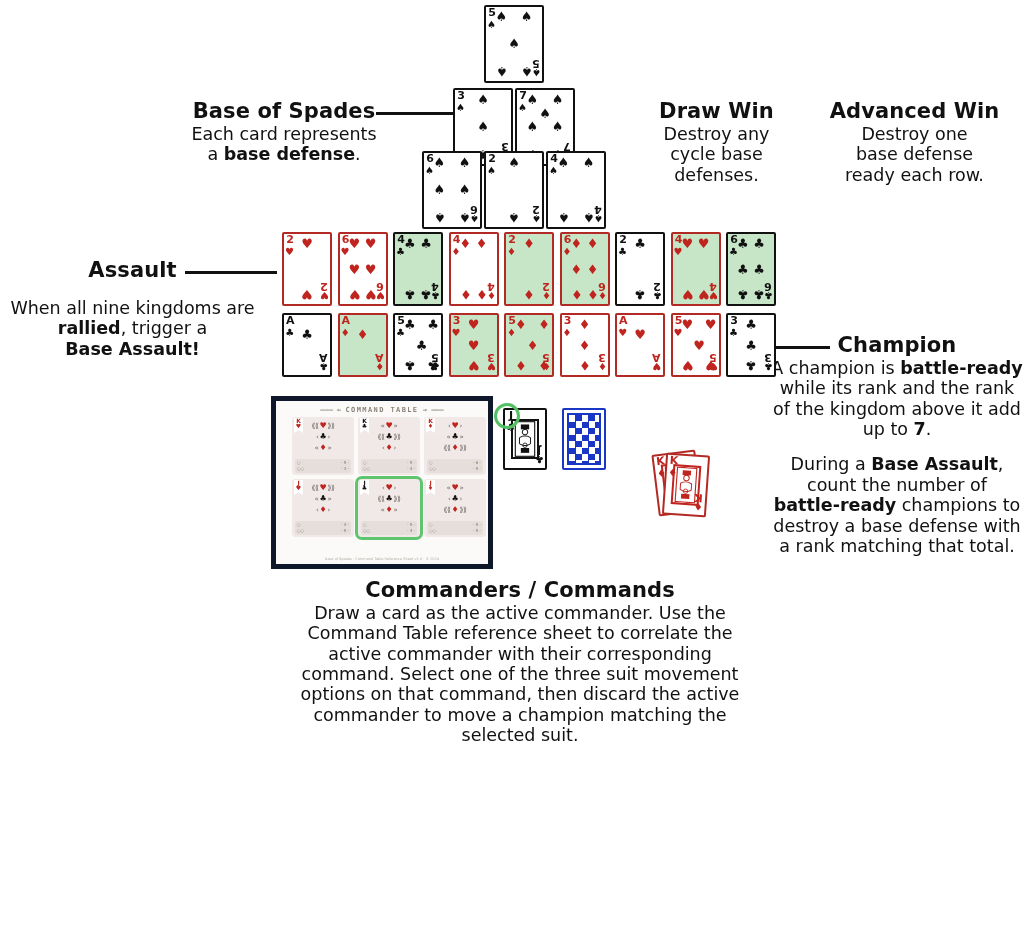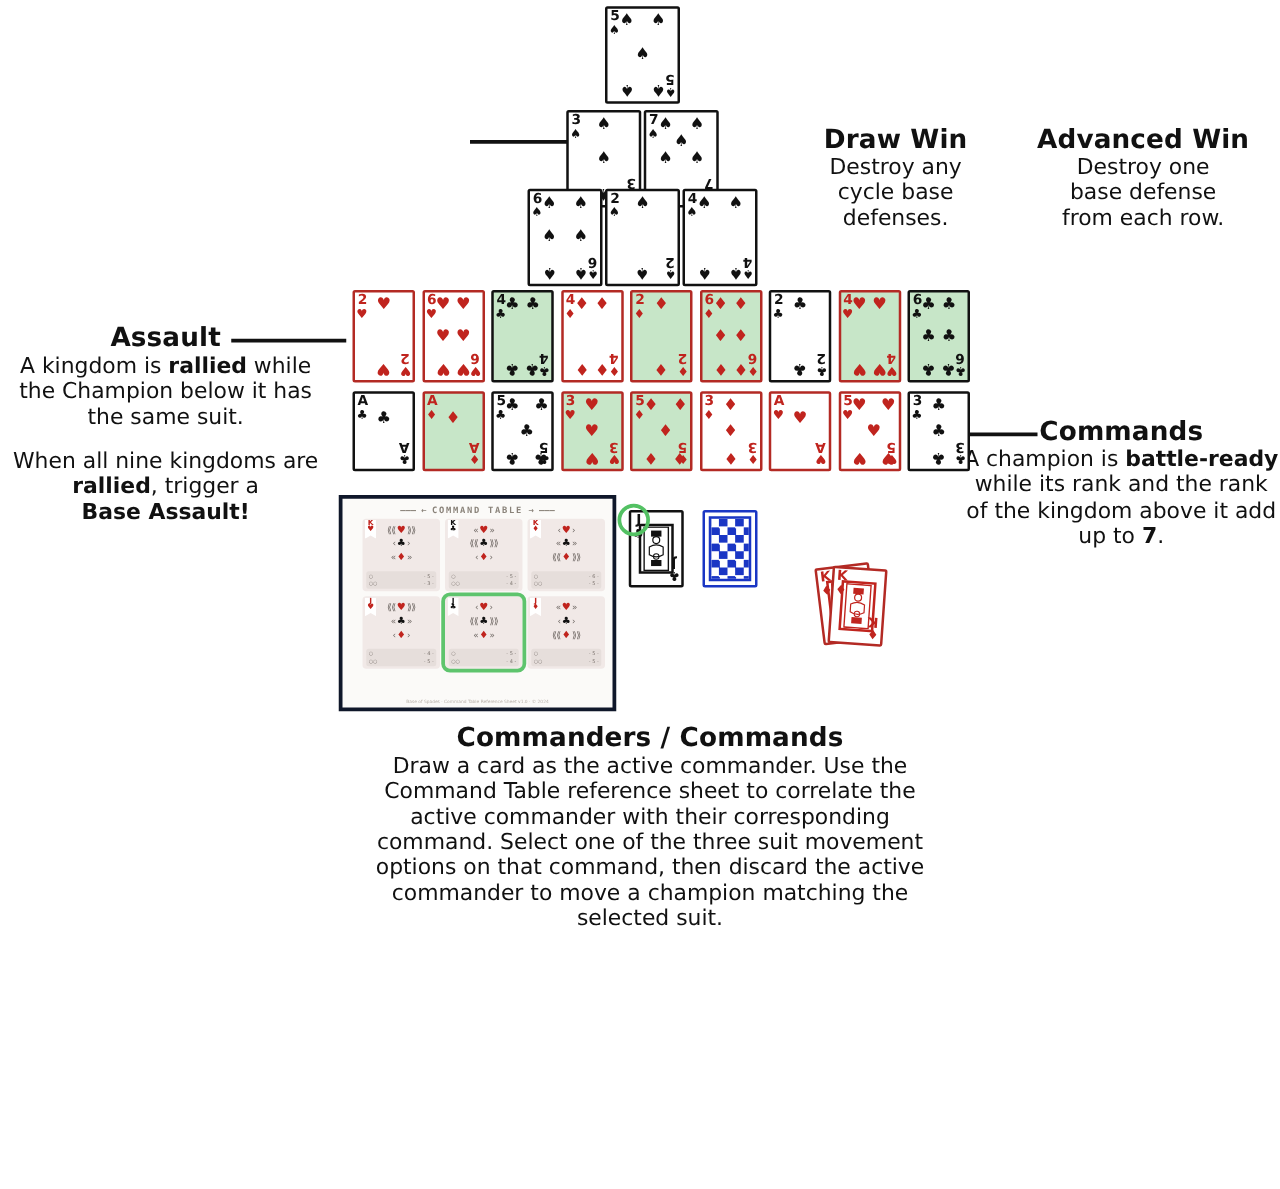--- a/index.html
+++ b/index.html
@@ -93,21 +93,21 @@
     position: absolute;
     border: 3px solid #53c163;
     border-radius: 50%;
     background: transparent;
   }
 
   
   #cmdsheet {
     position: absolute;
     background: #fbfaf8;
-    border: 3px solid #0f172a;
+    border: 5px solid #0f172a;
     overflow: hidden;
   }
   #cmdtitle {
     position: absolute; left: 0; right: 0; top: 5px;
     text-align: center;
     font-size: 7px; font-weight: bold; letter-spacing: 1.4px;
     color: #8a837a;
     font-family: "DejaVu Sans Mono", "Liberation Mono", monospace;
     white-space: nowrap;
   }
@@ -153,54 +153,59 @@
     position: absolute; left: 0; right: 0; bottom: 3px;
     text-align: center; font-size: 3.5px; color: #b9b2ab;
     font-family: "DejaVu Sans", sans-serif;
   }
 </style>
 </head>
 <body>
 
 <div id="root">
 
+  <div class="txt" id="t-base" style="left:168px; top:99px; width:232px;">
+    <div class="hd">Base of Spades</div>
+    <div class="bd">Each card represents</div>
+    <div class="bd"><span>a </span><b>base defense</b><span>.</span></div>
+  </div>
   <div class="rule" style="left:376px; top:112px; width:86px;"></div>
 
   <div class="txt" style="left:625px; top:99px; width:183px;">
     <div class="hd">Draw Win</div>
     <div class="bd">Destroy any</div>
     <div class="bd">cycle base</div>
     <div class="bd">defenses.</div>
   </div>
 
   <div class="txt" style="left:812px; top:99px; width:205px;">
     <div class="hd">Advanced Win</div>
     <div class="bd">Destroy one</div>
     <div class="bd">base defense</div>
-    <div class="bd">from each row.</div>
+    <div class="bd">ready each row.</div>
   </div>
 
   <div class="txt" style="left:0px; top:258px; width:265px;">
     <div class="hd">Assault</div>
-    <div class="bd">
-      A kingdom is <b>rallied</b> while the Champion below it has the same suit.
-    </div>
     <div class="gap"></div>
     <div class="bd">
       When all nine kingdoms are <b>rallied</b>, trigger a <b>Base&nbsp;Assault!</b>
     </div>
   </div>
   <div class="rule" style="left:185px; top:271px; width:92px;"></div>
 
   <div class="txt" style="left:770px; top:333px; width:254px;">
-    <div class="hd">Commands</div>
+    <div class="hd">Champion</div>
     <div class="bd">
       A champion is <b>battle‑ready</b> while its rank and the rank of the kingdom above it add up to <b>7</b>.
     </div>
     <div class="gap"></div>
+    <div class="bd">
+      During a <b>Base Assault</b>, count the number of <b>battle‑ready</b> champions to destroy a base defense with a rank matching that total.
+    </div>
   </div>
   <div class="rule" style="left:774px; top:346px; width:56px;"></div>
 
   <div class="txt" style="left:300px; top:578px; width:440px;">
     <div class="hd">Commanders / Commands</div>
     <div class="bd">Draw a card as the active commander. Use the Command Table reference sheet to correlate the active commander with their corresponding command. Select one of the three suit movement options on that command, then discard the active commander to move a champion matching the selected suit.</div>
     <div class="gap"></div>
   </div>
 
   <div id="board-layer">

